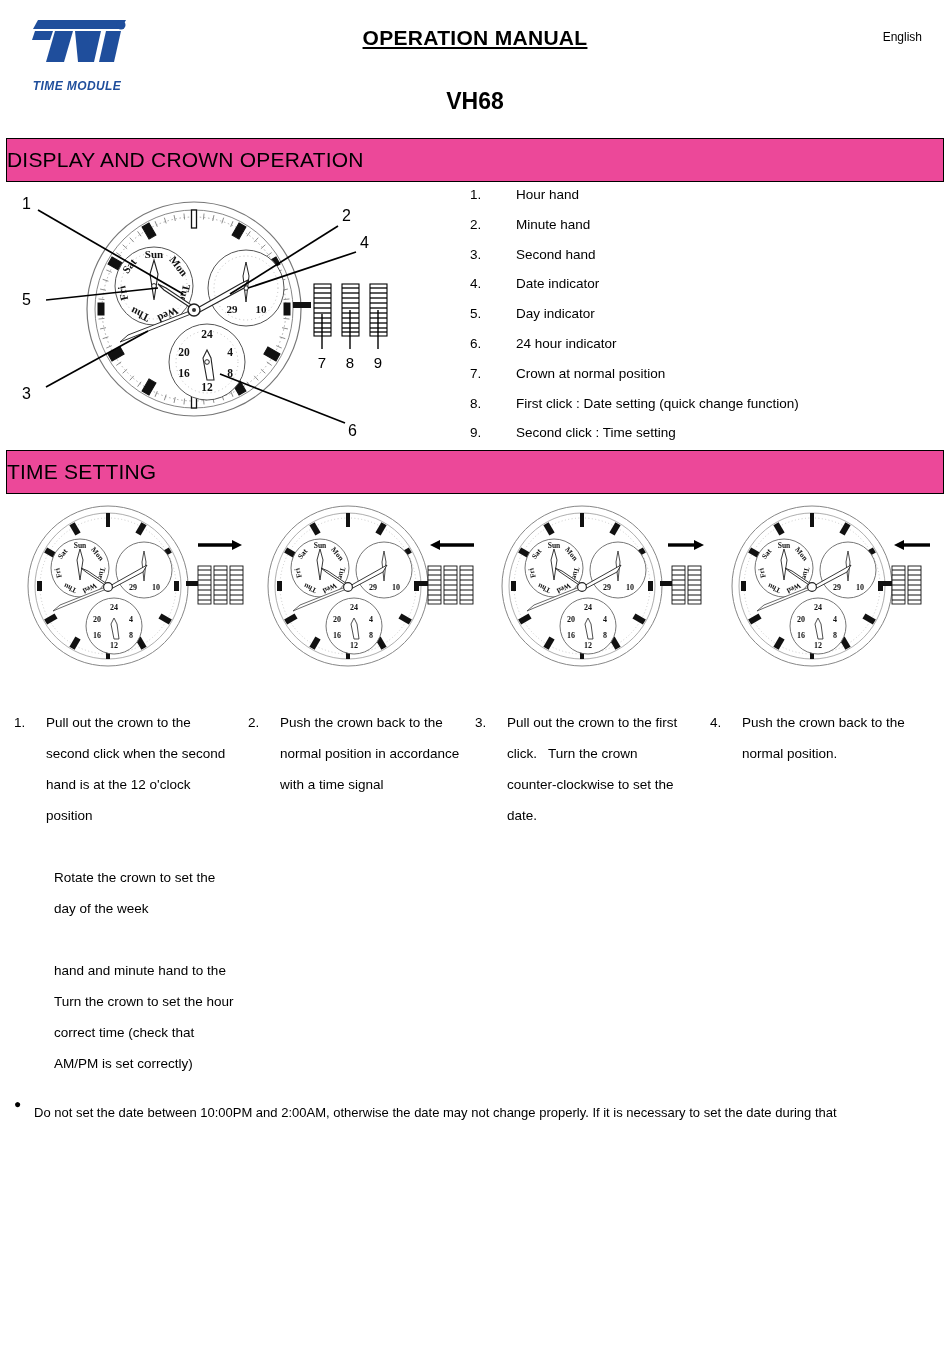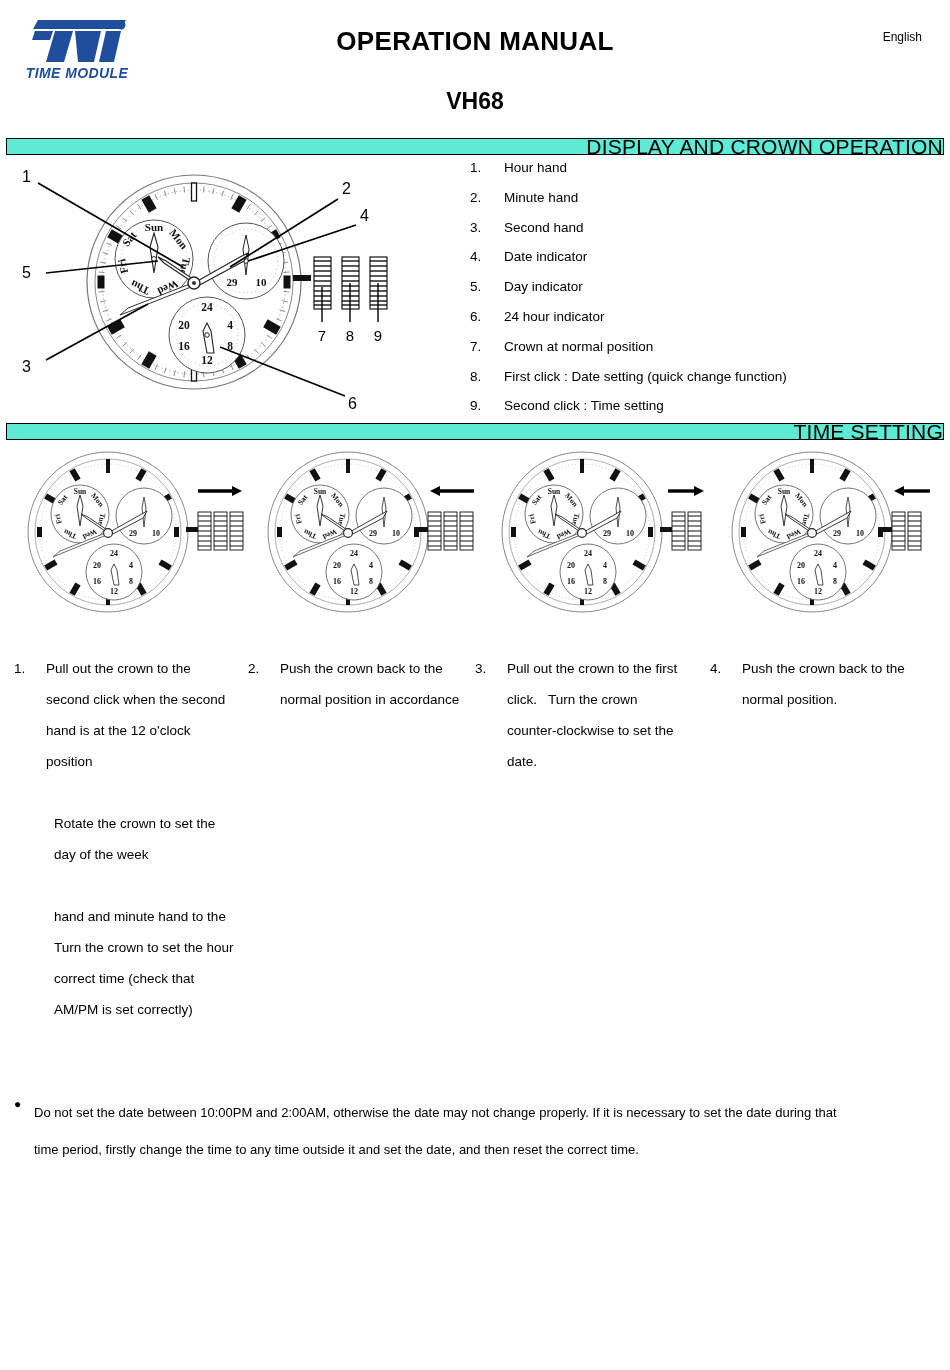--- a/index.html
+++ b/index.html
@@ -19,48 +19,49 @@
   .header { position: relative; height: 138px; }
 
   .logo-wrap {
     position: absolute; left: 22px; top: 18px;
     width: 110px; height: 62px;
   }
   .logo-mark { display:block; }
   .logo-sub {
     font-family: "Liberation Sans", sans-serif;
     font-weight: bold; font-style: italic;
-    font-size: 14px; letter-spacing: 0.4px;
+    font-size: 12px; letter-spacing: 0.4px;
     color: #1f4e9c; text-align: center;
-    margin-top: 1px;
+    margin-top: 15px;
   }
 
   .doc-title {
     position: absolute; left: 0; right: 0; top: 26px;
     text-align: center;
-    font-size: 26px; font-weight: bold;
+    font-size: 21px; font-weight: bold;
     letter-spacing: 0.3px;
+    text-decoration: underline;
   }
   .doc-model {
     position: absolute; left: 0; right: 0; top: 88px;
     text-align: center;
     font-size: 23px; font-weight: bold;
   }
   .lang {
     position: absolute; right: 28px; top: 30px;
     font-size: 12px;
   }
 
   
   .banner {
     margin: 0 6px;
     border: 1.6px solid #000;
-    height: 17px;
-    display: flex; align-items: center; justify-content: flex-end;
-    background: #5eead4;
+    height: 44px;
+    display: flex; align-items: center; justify-content: flex-start;
+    background: #ec4899;
   }
   .banner-text {
     font-size: 21px; letter-spacing: 0.2px;
   }
 
   
   .display-section {
     position: relative;
     height: 268px;
   }
@@ -72,21 +73,21 @@
     position: absolute; left: 470px; top: 6px;
     width: 470px;
   }
   .legend-row {
     display: flex;
     font-size: 13.5px;
     line-height: 1;
     margin-bottom: 16.3px;
   }
   .legend-num { width: 34px; flex: none; }
-  .legend-label { flex: 1; }
+  .legend-label { flex: 1; margin-left: 12px; }
 
   
   .diagram-row {
     position: relative;
     height: 205px;
     margin-top: 4px;
   }
   .diagram-cell {
     position: absolute; top: 0;
     width: 236px; height: 180px;
@@ -993,20 +994,21 @@
       <div class="step-line">AM/PM is set correctly)</div>
     </div>
   </div>
 
   <div class="step-col" style="left:248px;">
     <div class="step-head">
       <span class="step-num">2.</span>
       <span class="step-body">
         <div class="step-line">Push the crown back to the</div>
         <div class="step-line">normal position in accordance</div>
+        <div class="step-line">with a time signal</div>
       </span>
     </div>
   </div>
 
   <div class="step-col" style="left:475px;">
     <div class="step-head">
       <span class="step-num">3.</span>
       <span class="step-body">
         <div class="step-line">Pull out the crown to the first</div>
         <div class="step-line">click.   Turn the crown</div>
@@ -1024,15 +1026,14 @@
         <div class="step-line">normal position.</div>
       </span>
     </div>
   </div>
 </div>
 
 <div class="note">
   <span class="note-bullet">●</span>
   <span class="note-body">
     <div class="note-line">Do not set the date between 10:00PM and 2:00AM, otherwise the date may not change properly.    If it is necessary to set the date during that</div>
-    <div class="note-line">time period, firstly change the time to any time outside it and set the date, and then reset the correct time.</div>
   </span>
 </div>
 
 </body></html>

